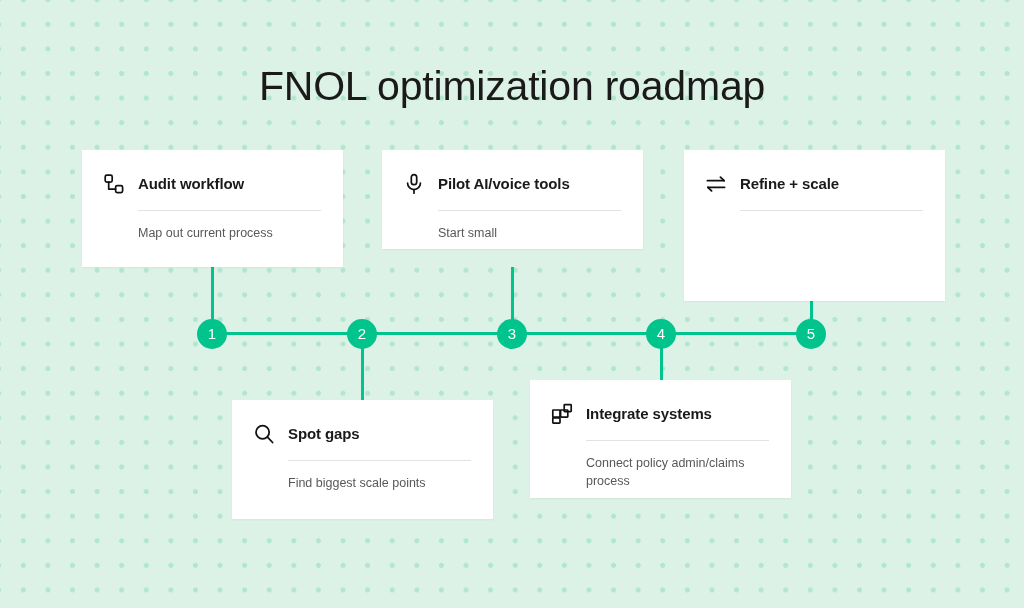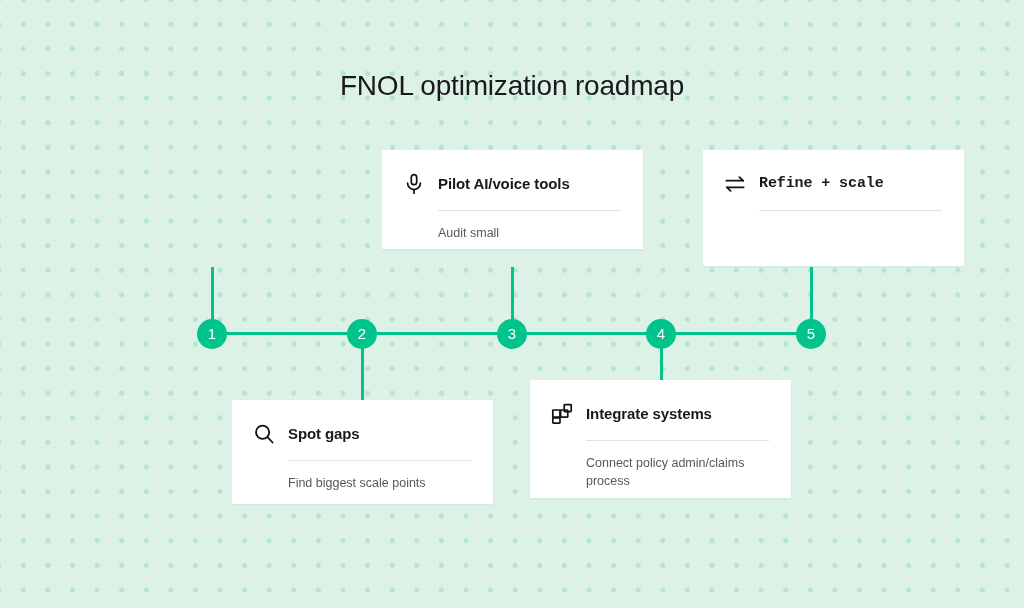--- a/index.html
+++ b/index.html
@@ -25,21 +25,21 @@
     overflow: hidden;
   }
 
   
   #title {
     position: absolute;
     top: 64px;
     left: 0;
     width: 1024px;
     text-align: center;
-    font-size: 28px;
+    font-size: 41px;
     font-weight: 400;
     letter-spacing: -0.2px;
     color: #1a1a1a;
     line-height: 44px;
   }
 
   
   .rail {
     position: absolute;
     height: 3px;
@@ -123,56 +123,72 @@
   <div class="stem" style="left:511px; top:267px; height:56px;"></div>
   <div class="stem" style="left:660px; top:340px; height:60px;"></div>
   <div class="stem" style="left:810px; top:267px; height:56px;"></div>
 
   <div class="node" style="left:197px;">1</div>
   <div class="node" style="left:347px;">2</div>
   <div class="node" style="left:497px;">3</div>
   <div class="node" style="left:646px;">4</div>
   <div class="node" style="left:796px;">5</div>
 
+  <div class="card" style="left:82px; top:150px; height:117px;">
+    <div class="card-inner">
+      <div class="card-head">
+        <span class="card-icon">
+          <svg viewBox="0 0 24 24" width="24" height="24" fill="none" stroke="#111111" stroke-width="1.7">
+            <rect x="3.2" y="3.2" width="7" height="7" rx="1.6"></rect>
+            <rect x="13.6" y="13.6" width="7" height="7" rx="1.6"></rect>
+            <path d="M6.7 10.2 L6.7 17.1 L13.6 17.1" stroke-linecap="round" stroke-linejoin="round"></path>
+          </svg>
+        </span>
+        <span class="card-title">Audit workflow</span>
+      </div>
+      <div class="card-divider"></div>
+      <div class="card-desc">Map out current process</div>
+    </div>
+  </div>
 
   <div class="card" style="left:382px; top:150px; height:99px;">
     <div class="card-inner">
       <div class="card-head">
         <span class="card-icon">
           <svg viewBox="0 0 24 24" width="24" height="24" fill="none" stroke="#111111" stroke-width="1.7">
             <rect x="9.3" y="2.6" width="5.4" height="10" rx="2.7"></rect>
             <path d="M5.6 11.2 a6.4 6.4 0 0 0 12.8 0" stroke-linecap="round"></path>
             <path d="M12 17.6 L12 21.2" stroke-linecap="round"></path>
           </svg>
         </span>
         <span class="card-title">Pilot AI/voice tools</span>
       </div>
       <div class="card-divider"></div>
-      <div class="card-desc">Audit small</div>
-    </div>
-  </div>
-
-  <div class="card" style="left:703px; top:150px; height:116px;font-family:Liberation Mono, monospace;">
+      <div class="card-desc">Start small</div>
+    </div>
+  </div>
+
+  <div class="card" style="left:684px; top:150px; height:151px;">
     <div class="card-inner">
       <div class="card-head">
         <span class="card-icon">
           <svg viewBox="0 0 24 24" width="24" height="24" fill="none" stroke="#111111" stroke-width="1.8" stroke-linecap="round" stroke-linejoin="round">
             <path d="M3.4 8.7 L20.0 8.7"></path>
             <path d="M16.4 5.1 L20.1 8.7"></path>
             <path d="M20.6 15.3 L4.0 15.3"></path>
             <path d="M7.6 18.9 L3.9 15.3"></path>
           </svg>
         </span>
         <span class="card-title">Refine + scale</span>
       </div>
       <div class="card-divider"></div>
     </div>
   </div>
 
-  <div class="card" style="left:232px; top:400px; height:104px;">
+  <div class="card" style="left:232px; top:400px; height:119px;">
     <div class="card-inner">
       <div class="card-head">
         <span class="card-icon">
           <svg viewBox="0 0 24 24" width="24" height="24" fill="none" stroke="#111111" stroke-width="1.8" stroke-linecap="round">
             <circle cx="10.6" cy="10.2" r="6.6"></circle>
             <path d="M15.5 15.2 L20.6 20.5"></path>
           </svg>
         </span>
         <span class="card-title">Spot gaps</span>
       </div>

